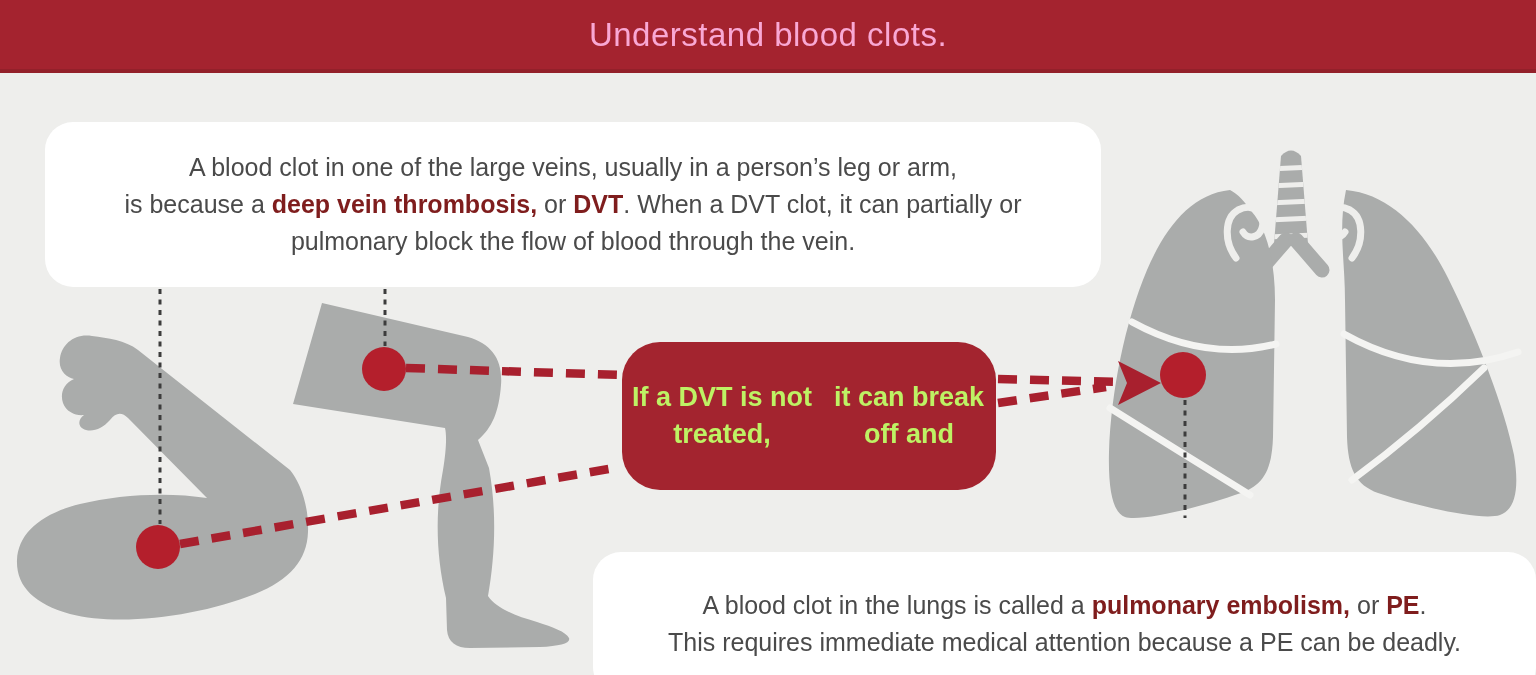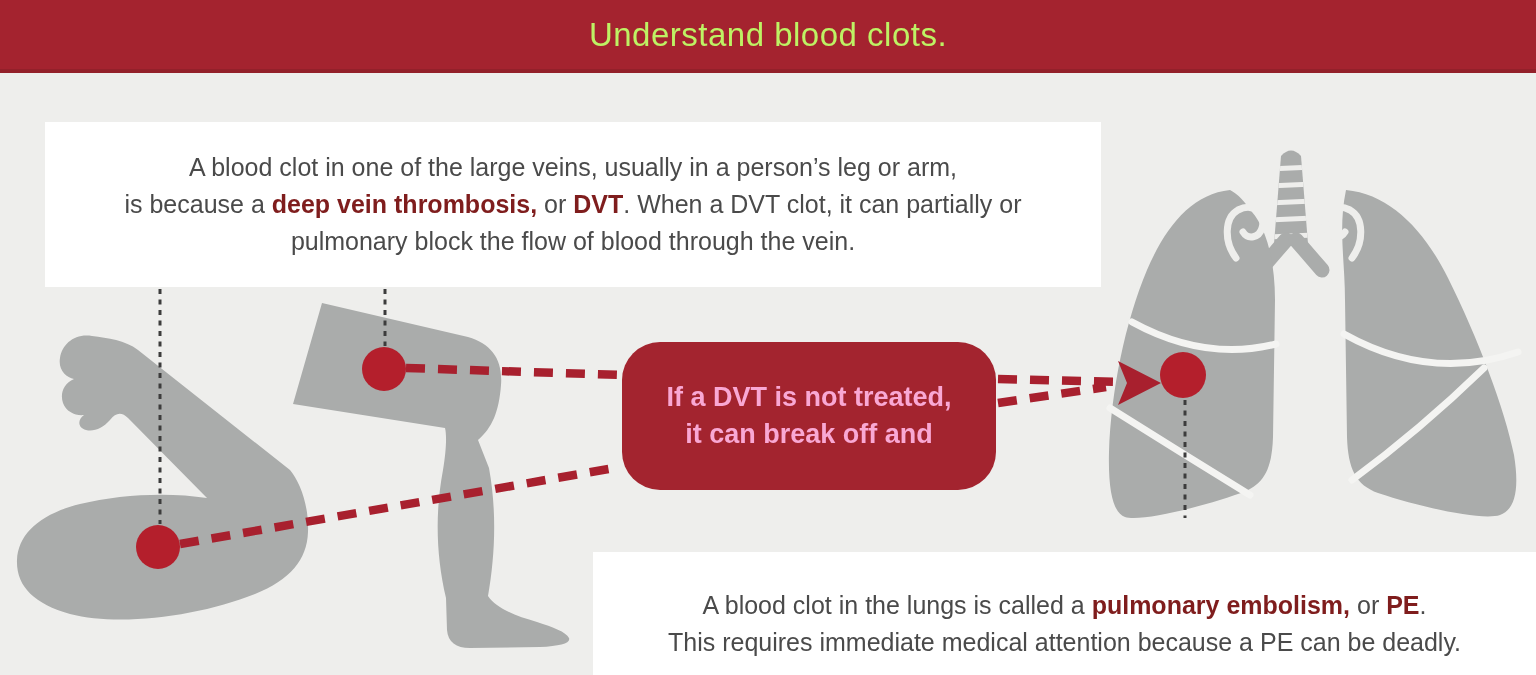--- a/index.html
+++ b/index.html
@@ -5,35 +5,35 @@
   html,body{margin:0;padding:0;background:#ffffff;}
   .stage{
     position:relative;width:1536px;height:675px;overflow:hidden;
     background:#eeeeec;font-family:"Liberation Sans",sans-serif;
   }
   .banner{
     position:absolute;left:0;top:0;width:1536px;height:69px;
     background:#a4232f;border-bottom:4px solid #93202a;
     display:flex;align-items:center;justify-content:center;
   }
-  .banner-title{color:#bef264;font-size:33px;font-weight:400;letter-spacing:.5px;}
+  .banner-title{color:#f9a8d4;font-size:33px;font-weight:400;letter-spacing:.5px;}
   .illustration{position:absolute;left:0;top:0;z-index:1;}
   .textbox{
     position:absolute;background:#ffffff;z-index:2;
     display:flex;flex-direction:column;align-items:center;justify-content:center;
-    text-align:center;color:#4a4a4a;font-size:25px;line-height:37px;
+    text-align:center;color:#4a4a4a;font-size:25px;line-height:37px;border-radius:28px;
   }
   .textbox p{margin:0;}
   .box1{left:45px;top:122px;width:1056px;height:165px;}
   .box2{left:593px;top:552px;width:943px;height:143px;}
   .red-bold{color:#7f1d1d;font-weight:bold;}
   .callout{
     position:absolute;left:622px;top:342px;width:374px;height:148px;z-index:2;
-    background:#a3242f;border-radius:38px;color:#f9a8d4;
-    display:flex;flex-direction:column;align-items:center;justify-content:center;
+    background:#a3242f;border-radius:38px;color:#bef264;
+    display:flex;flex-direction:row;align-items:center;justify-content:center;
     text-align:center;font-size:27px;font-weight:bold;line-height:37px;
   }
   .callout p{margin:0;}
 </style>
 </head>
 <body>
 
 <div class="stage">
 
   <div class="banner">

